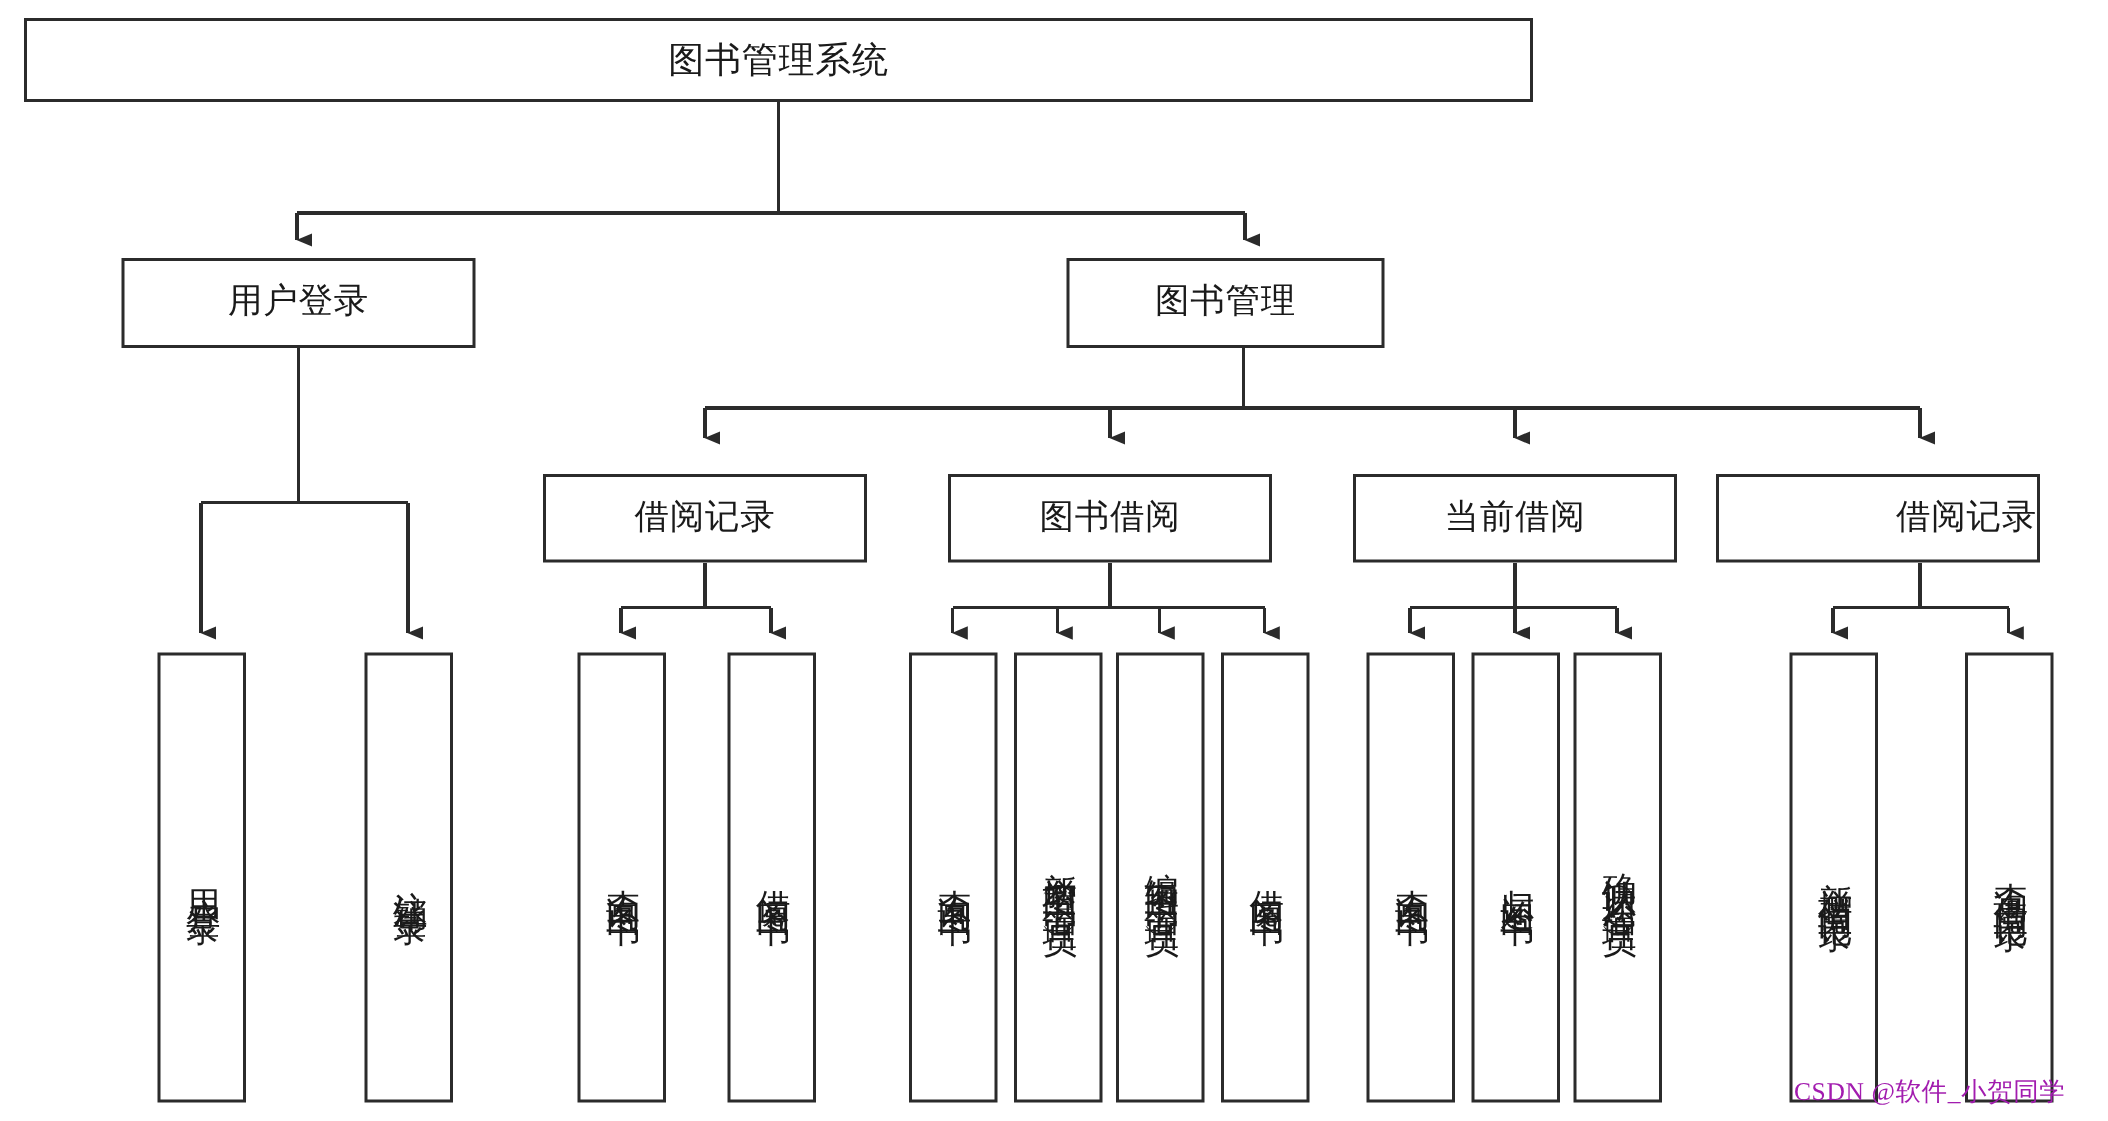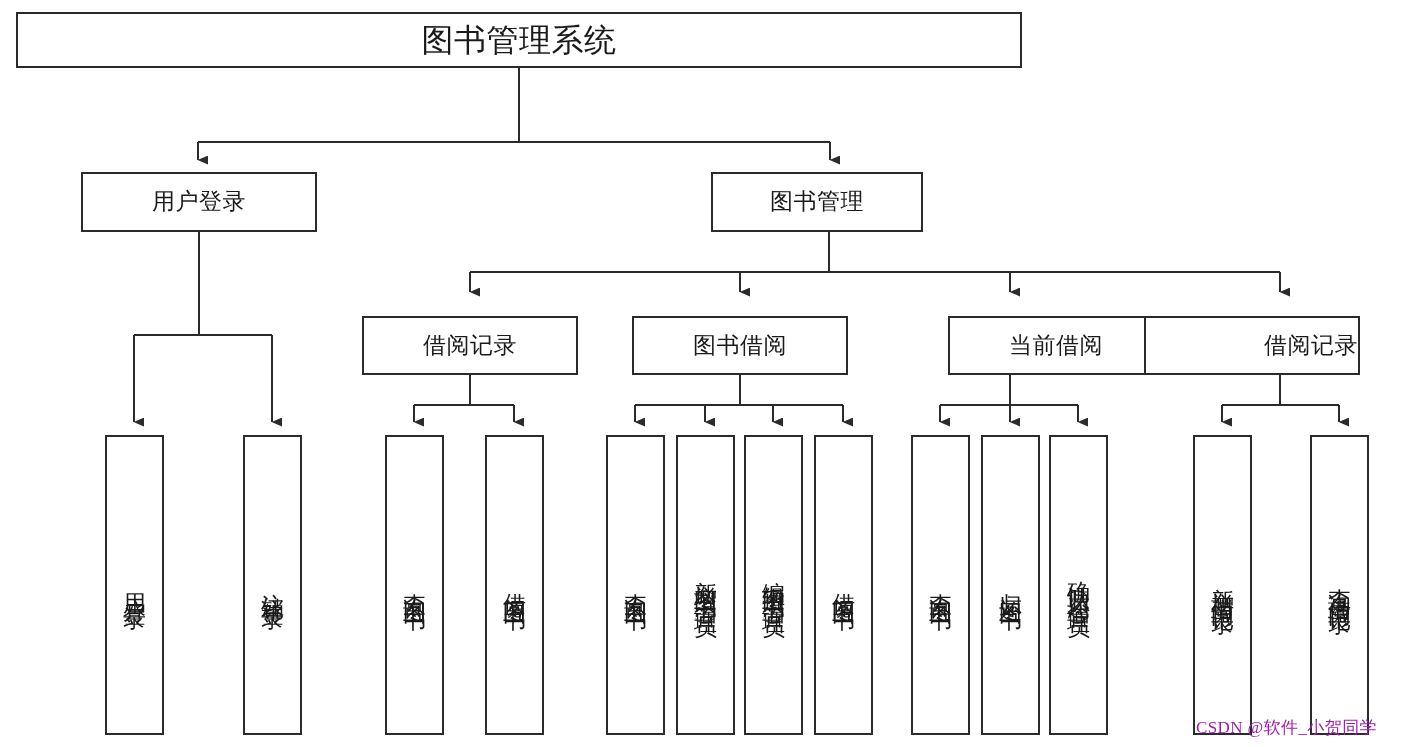--- a/index.html
+++ b/index.html
@@ -40,21 +40,21 @@
     display: block;
     text-align: center;
     line-height: 1.28;
     letter-spacing: 0.5px;
   }
   
   .node.horiz .node-label {
     font-size: 23px;
   }
   .node.root .node-label {
-    font-size: 32px;
+    font-size: 24px;
   }
   
   .node.vert {
     align-items: center;
     justify-content: center;
     padding: 6px 0;
   }
   .node.vert .node-label {
     writing-mode: vertical-rl;
     text-orientation: upright;
@@ -137,21 +137,21 @@
   <div class="node horiz" style="left:711px; top:172px; width:212px; height:60px;">
     <span class="node-label">图书管理</span>
   </div>
 
   <div class="node horiz" style="left:362px; top:316px; width:216px; height:59px;">
     <span class="node-label">借阅记录</span>
   </div>
   <div class="node horiz" style="left:632px; top:316px; width:216px; height:59px;">
     <span class="node-label">图书借阅</span>
   </div>
-  <div class="node horiz" style="left:902px; top:316px; width:216px; height:59px;margin-left:46px;">
+  <div class="node horiz" style="left:902px; top:316px; width:216px; height:59px;">
     <span class="node-label">当前借阅</span>
   </div>
   <div class="node horiz" style="left:1144px; top:316px; width:216px; height:59px;justify-content:flex-end;">
     <span class="node-label">借阅记录</span>
   </div>
 
   <div class="node vert" style="left:105px; top:435px; width:59px; height:300px;">
     <span class="node-label">用户登录</span>
   </div>
   <div class="node vert" style="left:243px; top:435px; width:59px; height:300px;">

